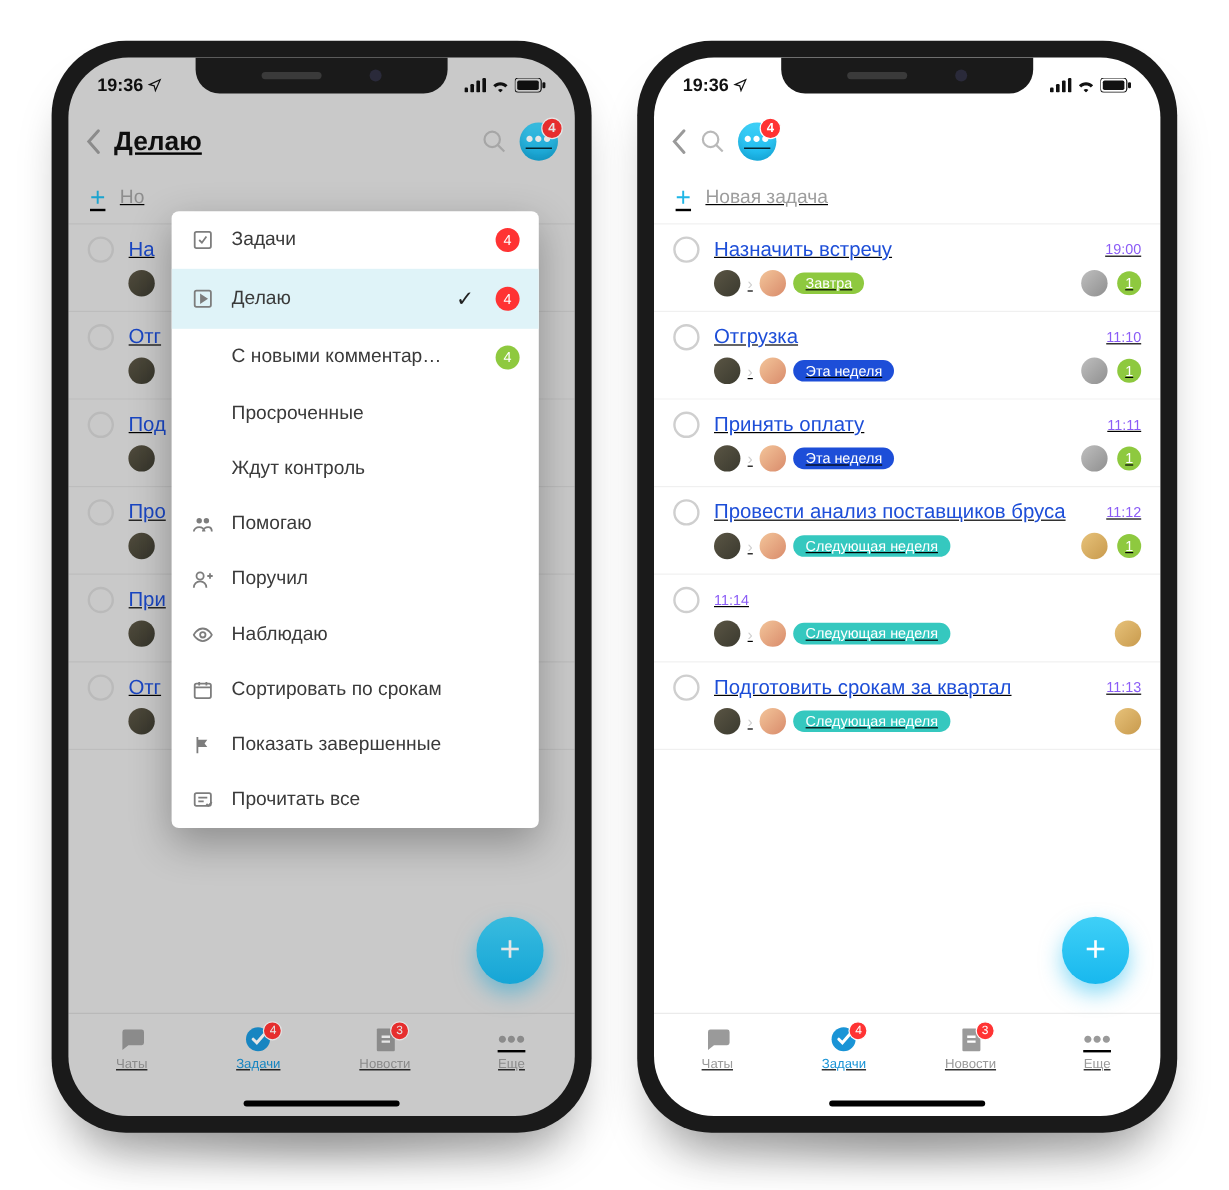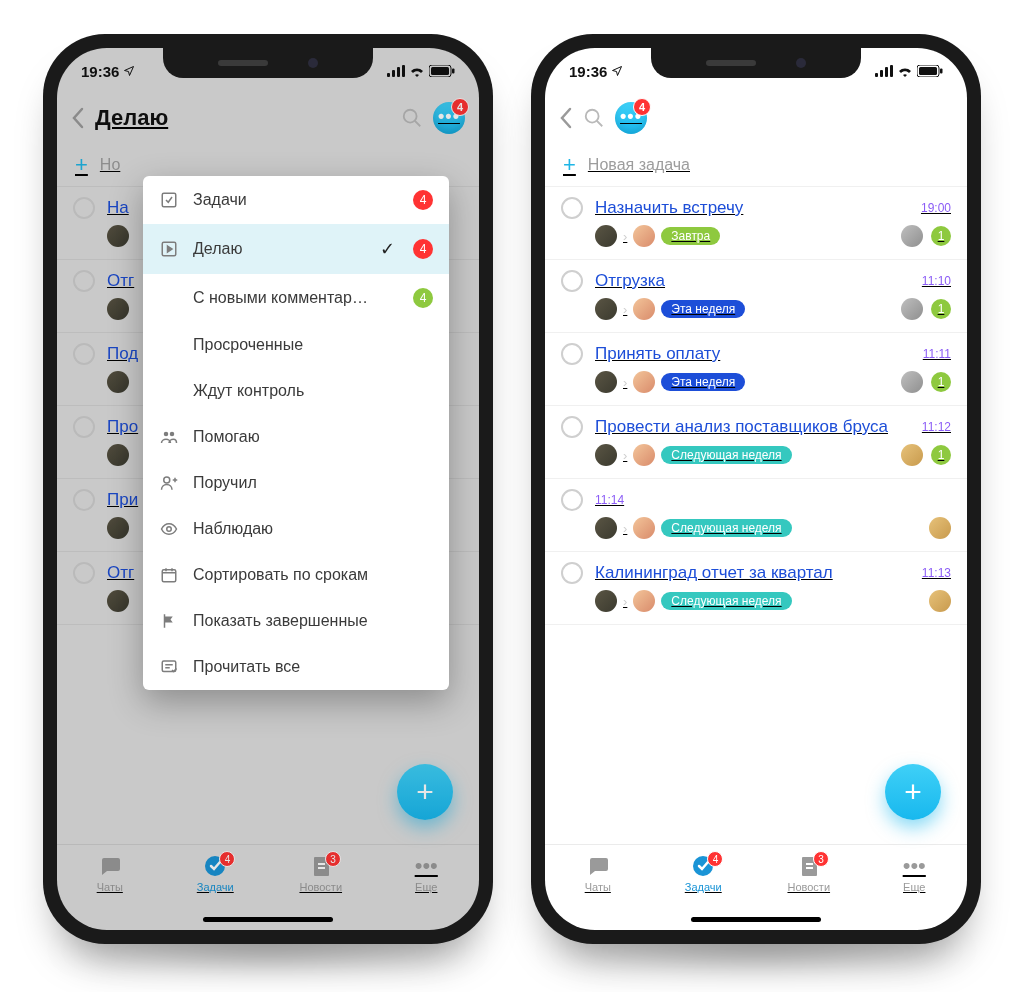--- a/index.html
+++ b/index.html
@@ -538,21 +538,21 @@
               <span class="ava a2"></span>
               <span class="pill teal">Следующая неделя</span>
               <span class="rightstack">
                 <span class="ava a4"></span>
               </span>
             </div>
           </div>
           <div class="task">
             <div class="taskrow1">
               <span class="chkbx"></span>
-              <span class="ttxt">Калининград отчет за квартал</span>
+              <span class="ttxt">Подготовить срокам за квартал</span>
               <span class="ttime">11:13</span>
             </div>
             <div class="taskrow2">
               <span class="ava a1"></span>
               <span class="chev-small">›</span>
               <span class="ava a2"></span>
               <span class="pill teal">Следующая неделя</span>
               <span class="rightstack">
                 <span class="ava a4"></span>
               </span>

